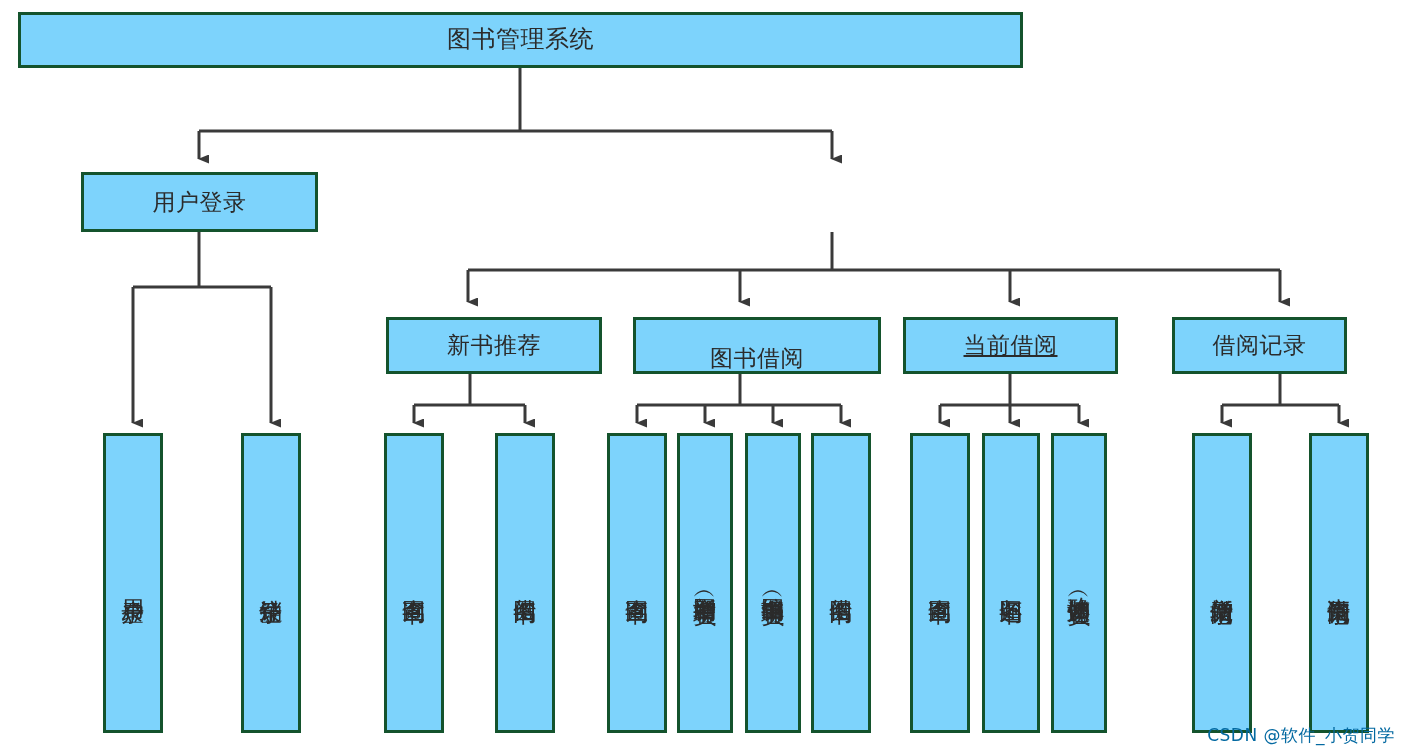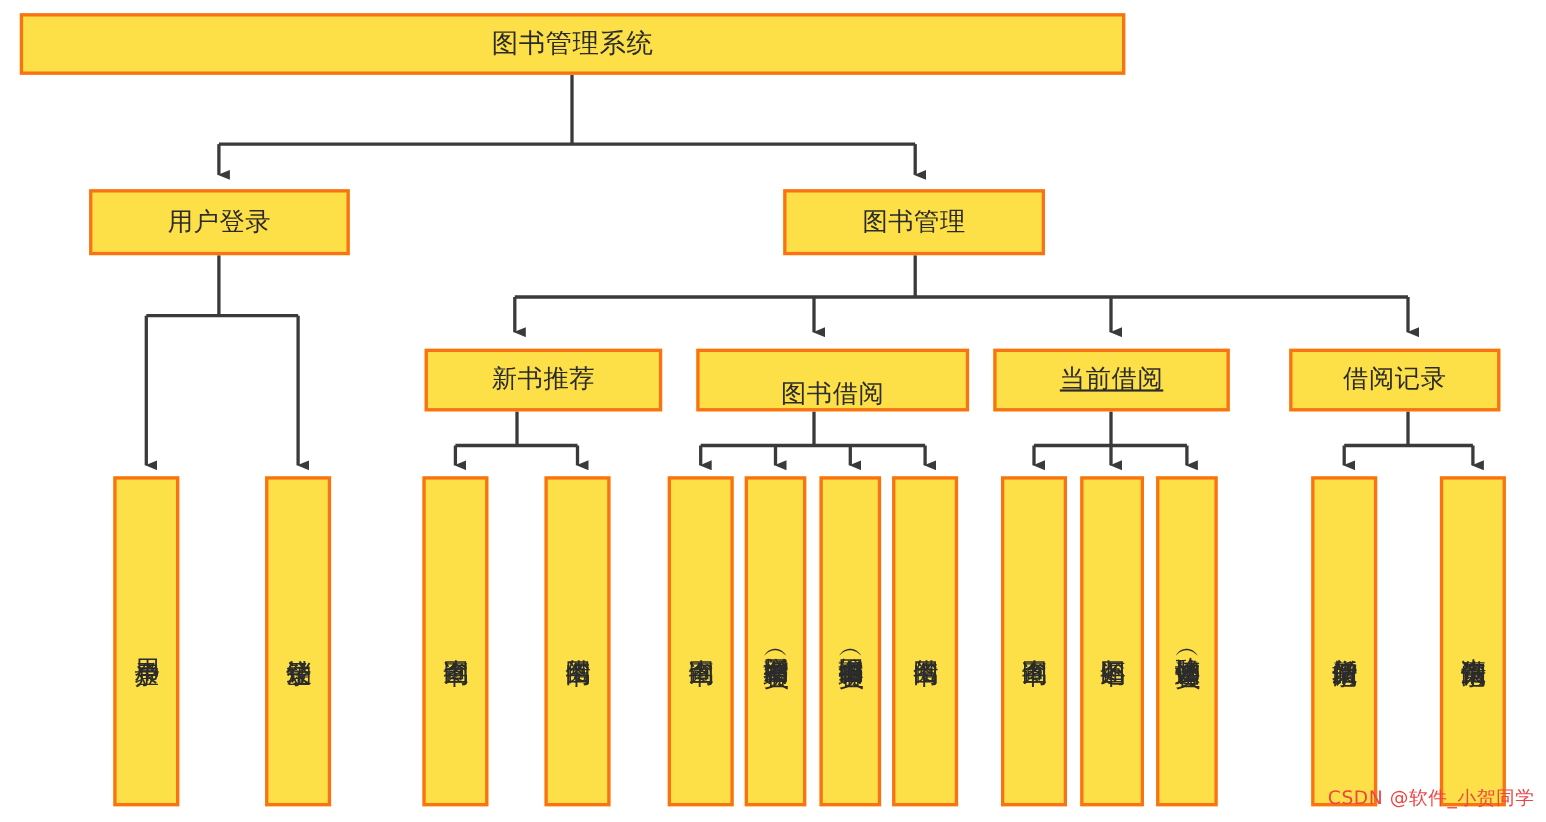--- a/index.html
+++ b/index.html
@@ -22,22 +22,22 @@
     position: absolute;
     left: 0;
     top: 0;
     width: 1405px;
     height: 747px;
     pointer-events: none;
   }
   .node {
     position: absolute;
     box-sizing: border-box;
-    background: #fde047;
-    border: 3px solid #f97316;
+    background: #7dd3fc;
+    border: 3px solid #14532d;
     display: flex;
     align-items: center;
     justify-content: center;
     color: #2b2b2b;
     text-align: center;
   }
   .node-h {
     font-size: 23px;
     letter-spacing: 0.5px;
     line-height: 1.15;
@@ -57,23 +57,23 @@
     white-space: nowrap;
   }
   .node-v .vtext {
     writing-mode: vertical-rl;
     text-orientation: upright;
     display: block;
   }
   .watermark {
     position: absolute;
     right: 10px;
-    bottom: 10px;
+    bottom: 0;
     font-size: 17px;
-    color: #ef4444;
+    color: #0369a1;
     letter-spacing: 0.5px;
     white-space: nowrap;
   }
 </style>
 </head>
 <body>
 
 <div id="diagram-root">
 
   <svg id="edge-layer" viewBox="0 0 1405 747" width="1405" height="747" xmlns="http://www.w3.org/2000/svg">
@@ -128,34 +128,31 @@
     </g>
   </svg>
 
   <div class="node node-h node-root" style="left:18px; top:12px; width:1005px; height:56px;">
     <span>图书管理系统</span>
   </div>
 
   <div class="node node-h" style="left:81px; top:172px; width:237px; height:60px;">
     <span>用户登录</span>
   </div>
-  <div class="node node-h" style="left:712px; top:172px; width:238px; height:60px;">
-    <span>图书管理</span>
-  </div>
 
   <div class="node node-h" style="left:362px; top:317px; width:216px; height:57px;margin-left:24px;">
     <span>新书推荐</span>
   </div>
   <div class="node node-h" style="left:633px; top:317px; width:248px; height:57px;align-items:flex-end;">
     <span>图书借阅</span>
   </div>
   <div class="node node-h" style="left:903px; top:317px; width:215px; height:57px;text-decoration:underline;">
     <span>当前借阅</span>
   </div>
-  <div class="node node-h" style="left:1172px; top:317px; width:192px; height:57px;">
+  <div class="node node-h" style="left:1172px; top:317px; width:175px; height:57px;">
     <span>借阅记录</span>
   </div>
 
   <div class="node node-v" style="left:103px; top:433px; width:60px; height:300px;">
     <span class="vtext">用户登录</span>
   </div>
   <div class="node node-v" style="left:241px; top:433px; width:60px; height:300px;">
     <span class="vtext">注销登录</span>
   </div>
 

